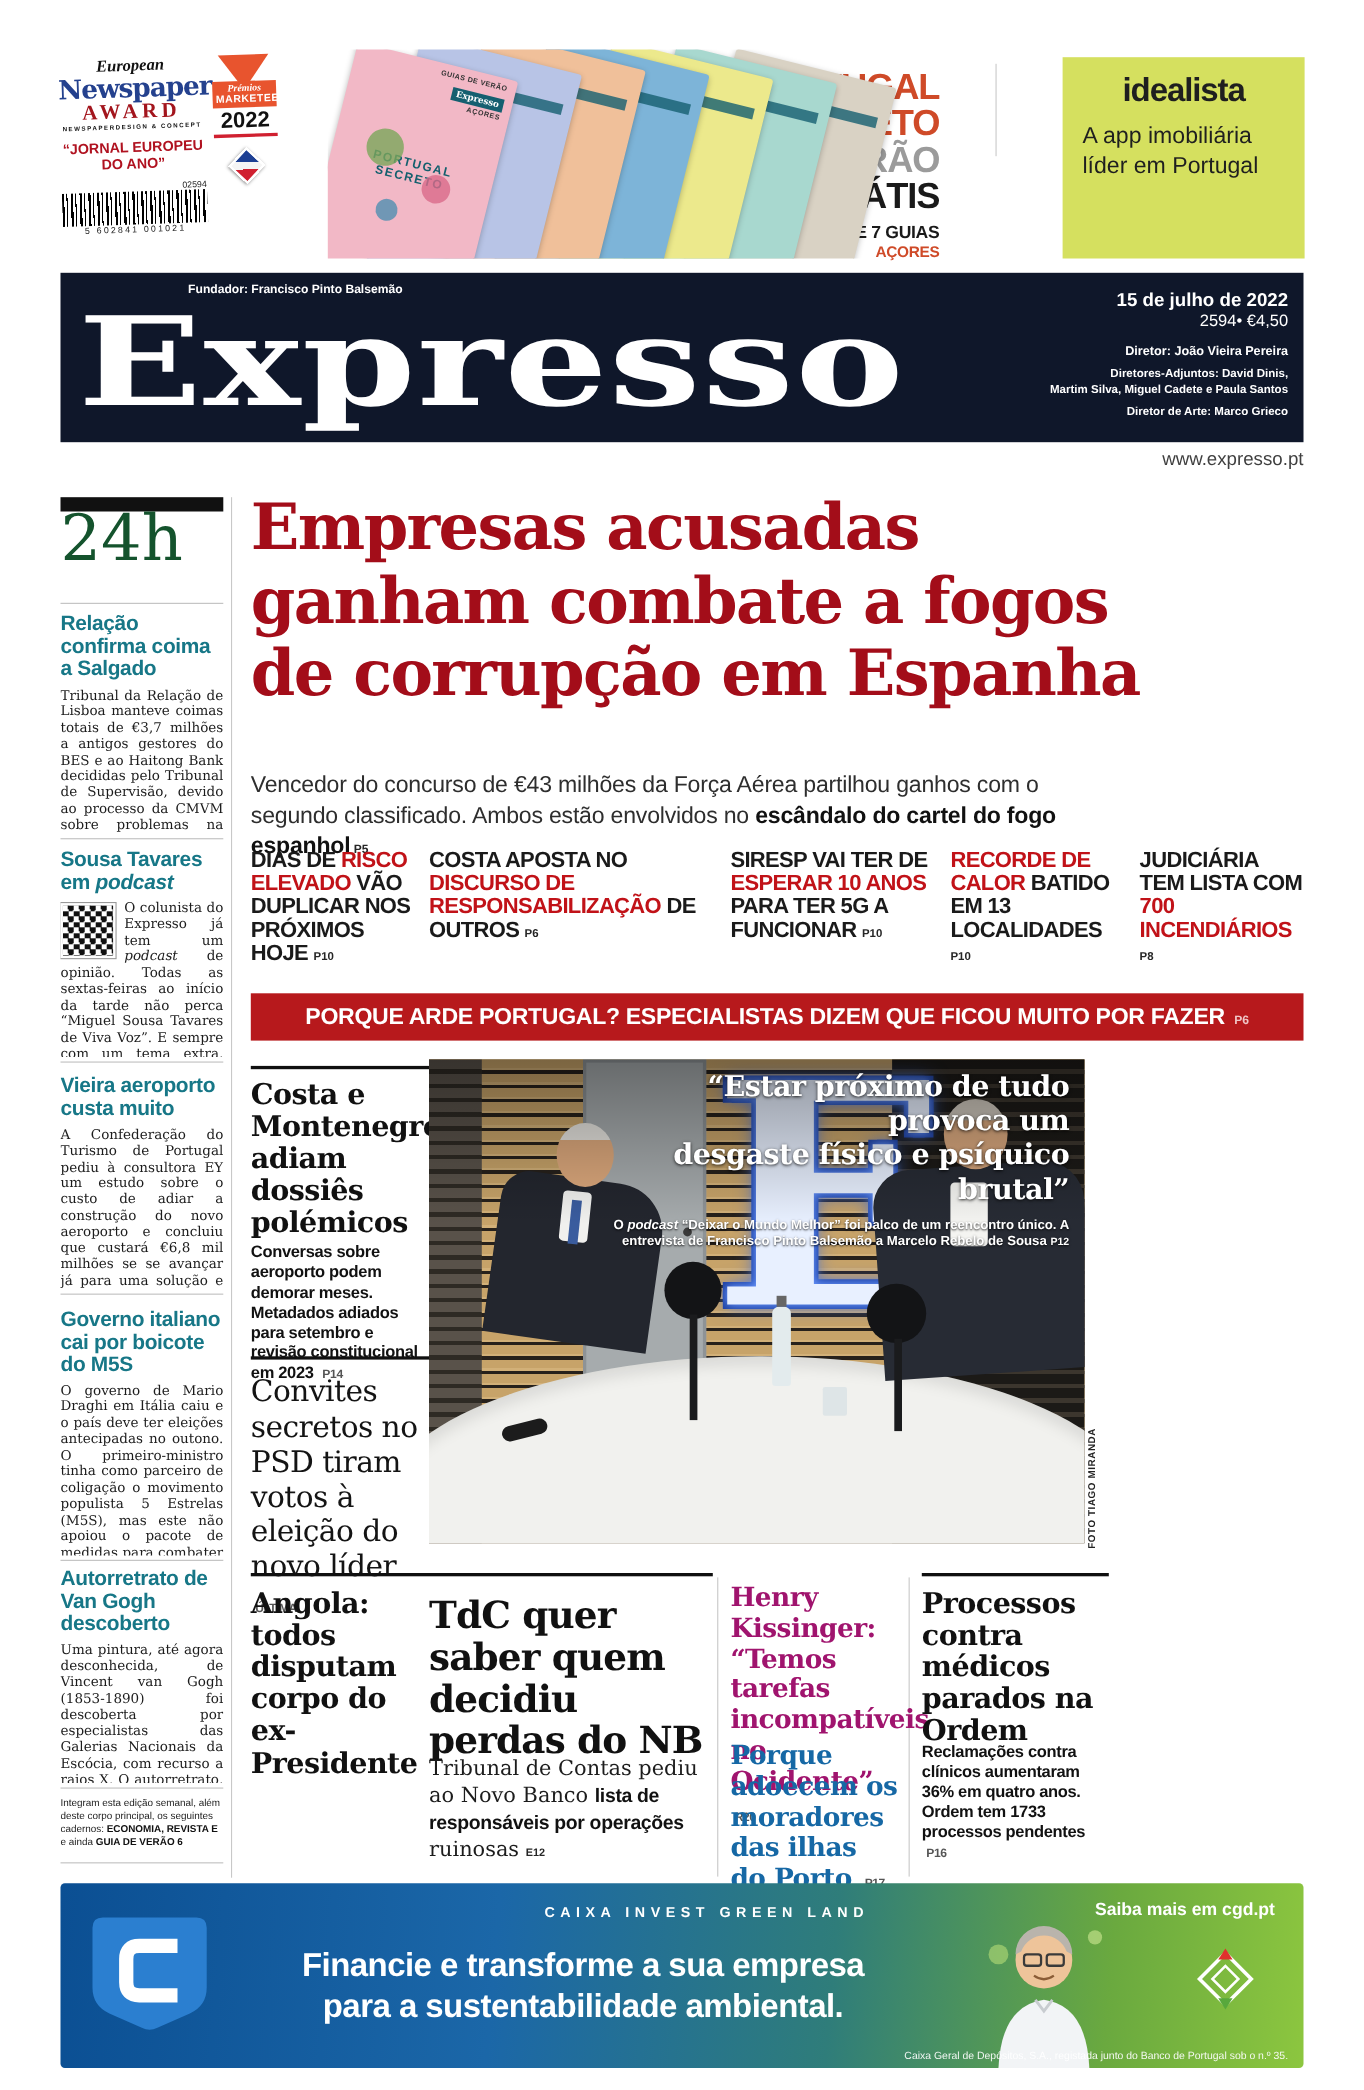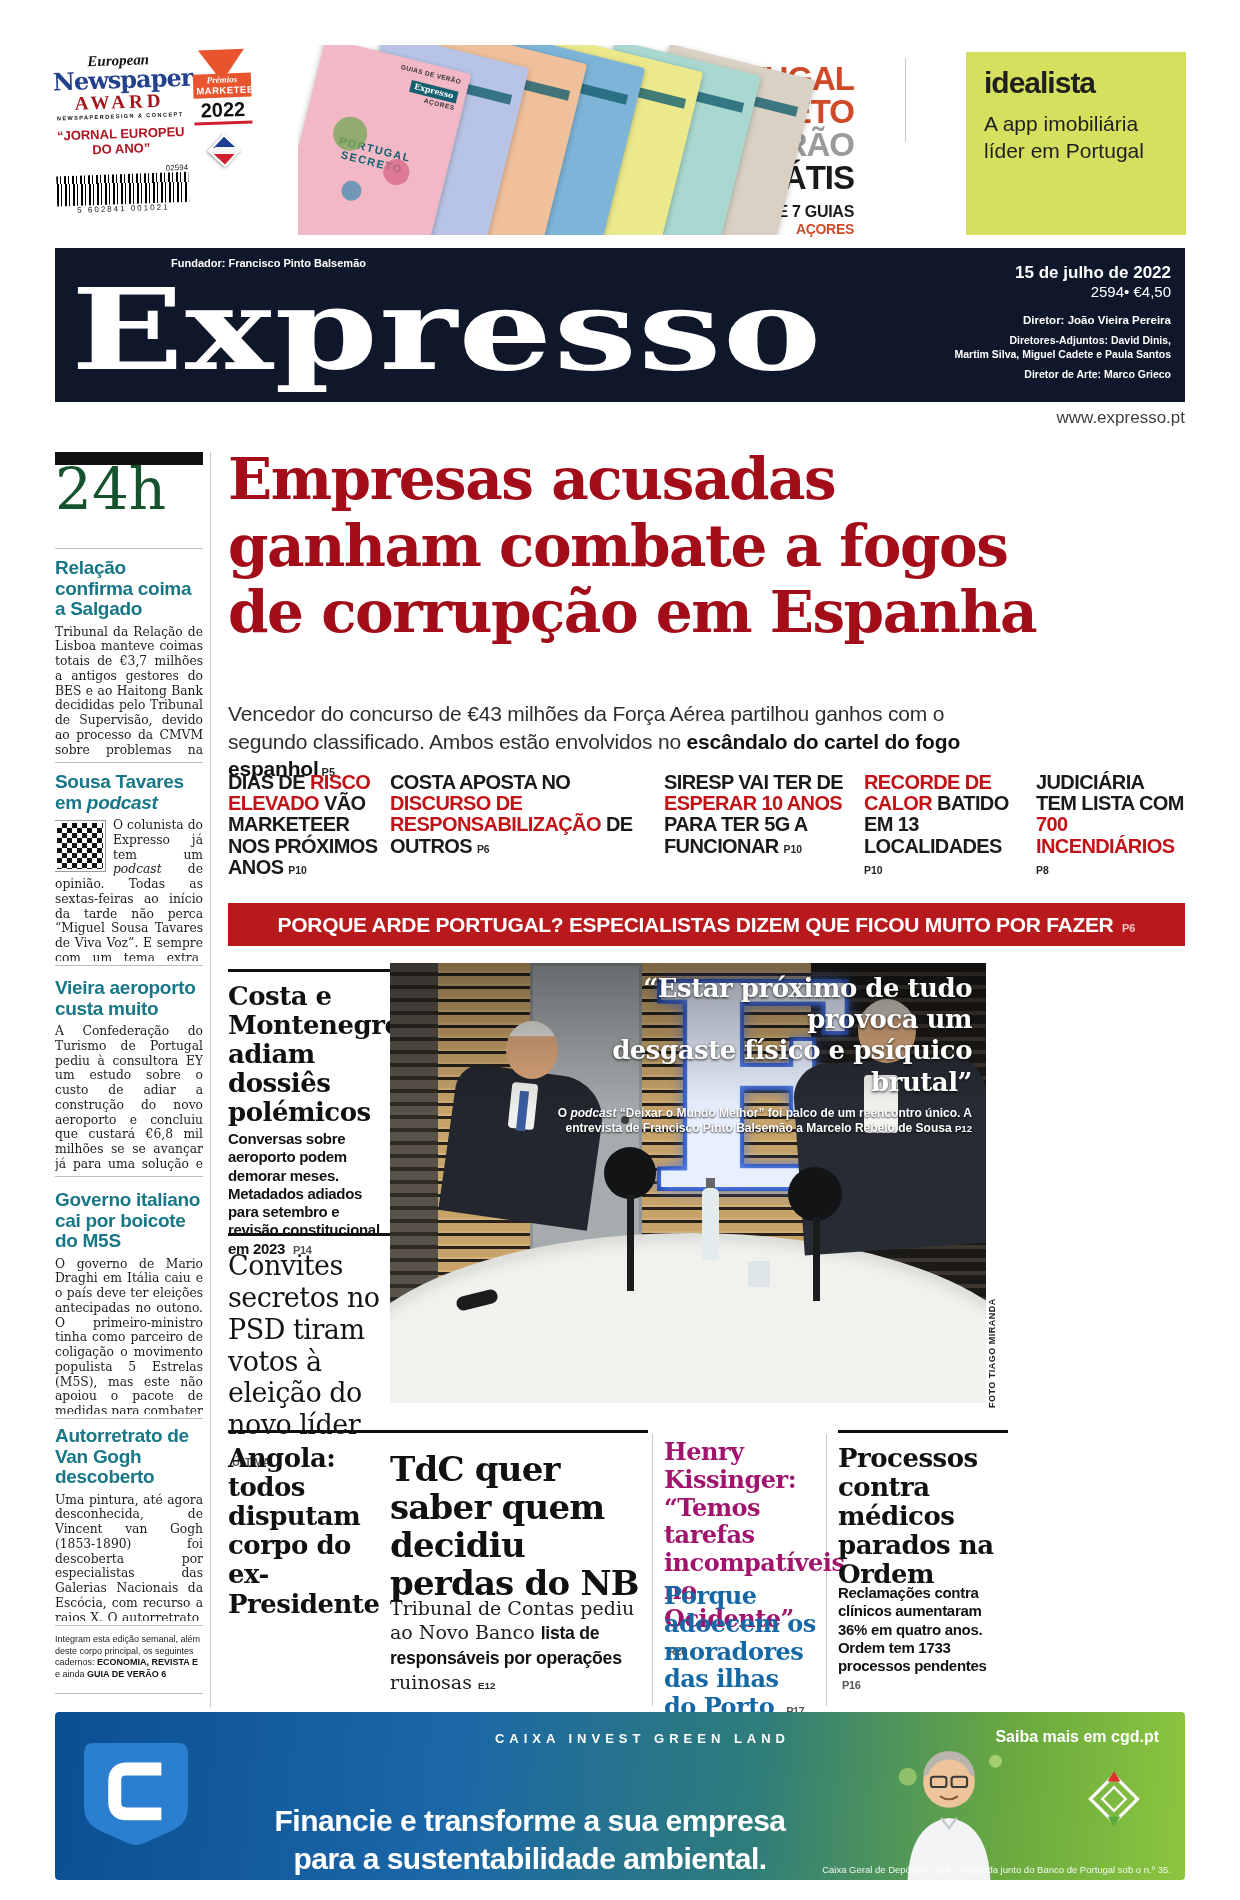--- a/index.html
+++ b/index.html
@@ -42,21 +42,21 @@
   .promo-text{left:560px;top:62px;width:294px;text-align:right;}
   .pt-title{font:800 33px/1.0 "Liberation Sans",sans-serif;color:#cf4a28;letter-spacing:-1px;}
   .pt-sub{font:800 33px/1.0 "Liberation Sans",sans-serif;color:#9b9b9b;letter-spacing:-1px;}
   .pt-free{font:800 33px/1.0 "Liberation Sans",sans-serif;letter-spacing:-1px;}
   .pt-free .red{color:#cf1f1f;} .pt-free .blk{color:#1a1a1a;}
   .pt-series{font:800 16px/1.2 "Liberation Sans",sans-serif;color:#1a1a1a;margin-top:8px;letter-spacing:-.3px;}
   .pt-region{font:800 14px/1.2 "Liberation Sans",sans-serif;color:#cf4a28;letter-spacing:-.3px;}
   .promo-divider{left:905px;top:58px;width:1px;height:84px;background:#c9c9c9;}
 
   .idealista{left:966px;top:52px;width:220px;height:183px;background:#d5e05f;box-sizing:border-box;padding:16px 18px;}
-  .id-brand{font:800 30px/1 "Liberation Sans",sans-serif;color:#1f1f1f;letter-spacing:-1px;}
+  .id-brand{font:800 30px/1 "Liberation Sans",sans-serif;color:#1f1f1f;letter-spacing:-1px;text-align:center;}
   .id-tag{font:400 21px/1.3 "Liberation Sans",sans-serif;color:#1f1f1f;margin-top:12px;}
 
   
   .masthead{left:55px;top:248px;width:1130px;height:154px;background:#0f172a;}
   .mh-founder{position:absolute;left:116px;top:10px;font:700 11px/1 "Liberation Sans",sans-serif;color:#fff;}
   .mh-wordmark{position:absolute;left:16px;top:26px;font:700 112px/1 "DejaVu Serif",serif;color:#fff;
                letter-spacing:1px;transform:scaleX(1.32);transform-origin:left top;white-space:nowrap;}
   .mh-right{position:absolute;right:14px;top:16px;text-align:right;color:#fff;}
   .mh-date{font:700 17px/1.1 "Liberation Sans",sans-serif;}
   .mh-edition{font:400 15px/1.2 "Liberation Sans",sans-serif;}
@@ -130,21 +130,21 @@
   .kissinger{font:700 24px/1.16 "DejaVu Serif",serif;color:#a0146e;letter-spacing:-.5px;}
   .porto{font:700 24px/1.16 "DejaVu Serif",serif;color:#1668a5;letter-spacing:-.5px;}
 
   
   .ad{left:55px;top:1712px;width:1130px;height:168px;border-radius:4px;overflow:hidden;
       background:linear-gradient(95deg,#0b4f93 0%,#1b67a8 35%,#2f7d7a 62%,#6aa93f 84%,#8cc63f 100%);}
   .ad-kicker{position:absolute;left:215px;top:20px;width:520px;text-align:right;
              font:600 13px/1 "Liberation Sans",sans-serif;color:#fff;letter-spacing:5px;}
   .ad-cta{position:absolute;right:26px;top:17px;font:700 16px/1 "Liberation Sans",sans-serif;color:#fff;}
   .ad-headline{position:absolute;left:215px;top:56px;width:520px;text-align:center;
-               font:800 30px/1.27 "Liberation Sans",sans-serif;color:#fff;letter-spacing:-.5px;margin-top:34px;}
+               font:800 30px/1.27 "Liberation Sans",sans-serif;color:#fff;letter-spacing:-.5px;}
   .ad-legal{position:absolute;right:14px;bottom:6px;font:400 9.5px/1 "Liberation Sans",sans-serif;color:rgba(255,255,255,.92);}
   .ad-logo{position:absolute;left:22px;top:24px;width:118px;height:118px;}
   .ad-person{position:absolute;right:170px;bottom:0;width:132px;height:142px;}
   .ad-flower{position:absolute;right:34px;top:50px;width:74px;height:74px;}
 </style>
 </head>
 <body>
 
 <div id="page">
 
@@ -268,21 +268,21 @@
 
   <div class="abs vrule" style="left:210px;top:452px;height:1255px;"></div>
 
   <div class="abs lead-headline">
     <div>Empresas acusadas</div>
     <div>ganham combate a fogos</div>
     <div>de corrupção em Espanha</div>
   </div>
   <div class="abs lead-deck"><span class="sg-n">Vencedor do concurso de €43 milhões da Força Aérea partilhou ganhos com o segundo classificado. Ambos estão envolvidos no </span><span class="sg-b">escândalo do cartel do fogo espanhol</span><span class="sg-p"> P5</span></div>
 
-  <div class="abs brief" style="left:228px;width:152px;"><span class="sg-k">DIAS DE </span><span class="sg-r">RISCO ELEVADO</span><span class="sg-k"> VÃO MARKETEER NOS PRÓXIMOS ANOS </span><span class="sg-p">P10</span></div>
+  <div class="abs brief" style="left:228px;width:152px;"><span class="sg-k">DIAS DE </span><span class="sg-r">RISCO ELEVADO</span><span class="sg-k"> VÃO DUPLICAR NOS PRÓXIMOS HOJE </span><span class="sg-p">P10</span></div>
   <div class="abs brief" style="left:390px;width:262px;"><span class="sg-k">COSTA APOSTA NO </span><span class="sg-r">DISCURSO DE RESPONSABILIZAÇÃO</span><span class="sg-k"> DE OUTROS </span><span class="sg-p">P6</span></div>
   <div class="abs brief" style="left:664px;width:188px;"><span class="sg-k">SIRESP VAI TER DE </span><span class="sg-r">ESPERAR 10 ANOS</span><span class="sg-k"> PARA TER 5G A FUNCIONAR </span><span class="sg-p">P10</span></div>
   <div class="abs brief" style="left:864px;width:158px;"><span class="sg-r">RECORDE DE CALOR</span><span class="sg-k"> BATIDO EM 13 LOCALIDADES </span><span class="sg-p">P10</span></div>
   <div class="abs brief" style="left:1036px;width:150px;"><span class="sg-k">JUDICIÁRIA TEM LISTA COM </span><span class="sg-r">700 INCENDIÁRIOS</span><span class="sg-k"> </span><span class="sg-p">P8</span></div>
 
   <div class="abs banner">
     <span class="banner-text">PORQUE ARDE PORTUGAL? ESPECIALISTAS DIZEM QUE FICOU MUITO POR FAZER</span>
     <span class="pageref">P6</span>
   </div>
 

